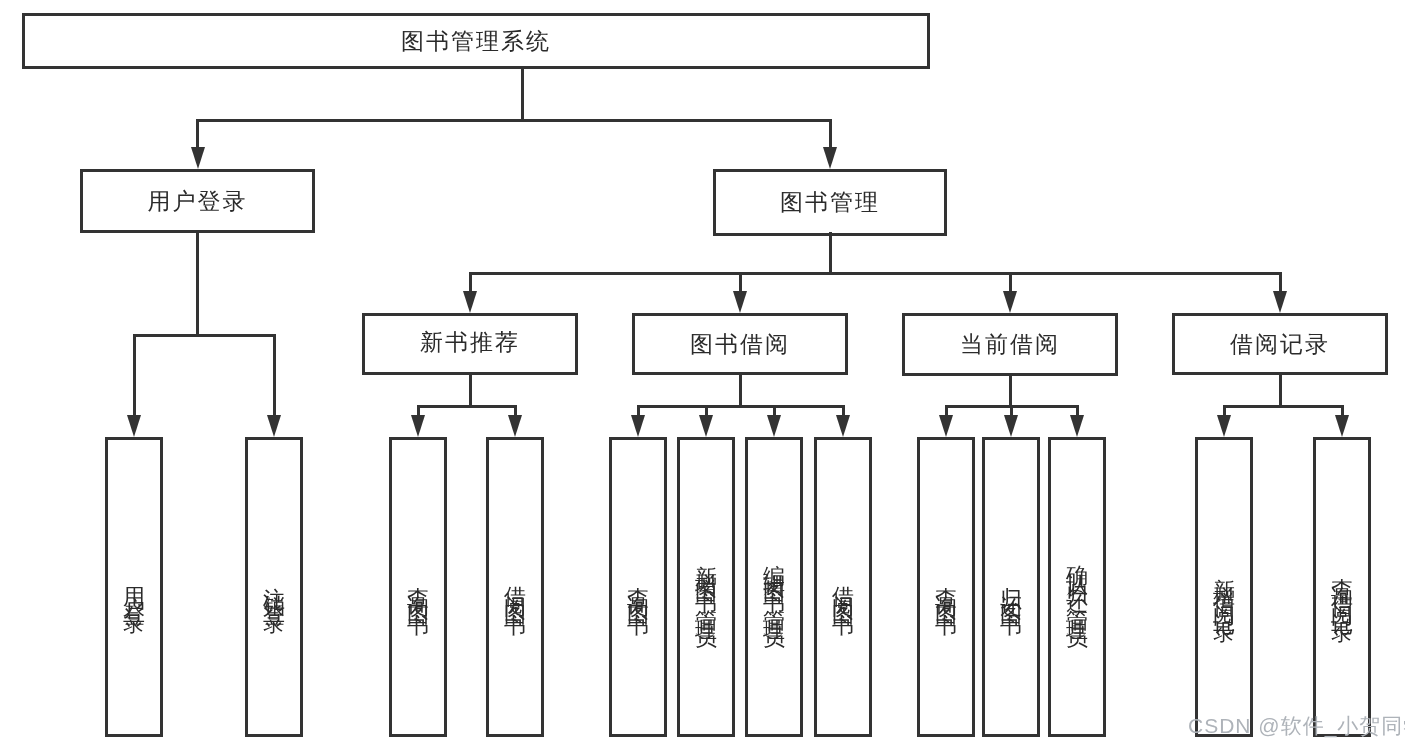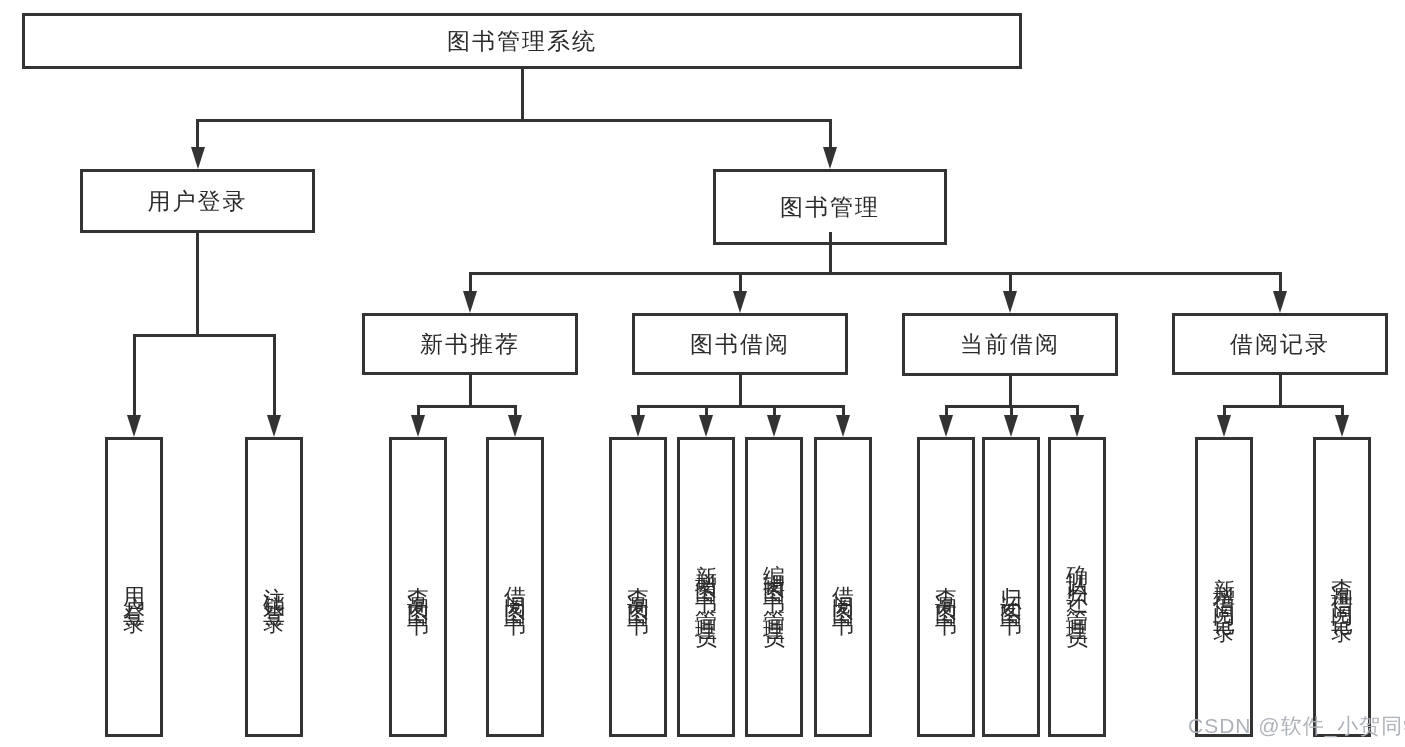--- a/index.html
+++ b/index.html
@@ -53,30 +53,30 @@
     white-space: nowrap;
     color: #aeb3b9;
     z-index: 5;
   }
 </style>
 </head>
 <body>
 
 <div id="canvas" style="--line: #333333; --text: #2b2b2b; background: rgb(255, 255, 255);">
   <span class="watermark" style="color: rgb(174, 179, 185);">CSDN @软件_小贺同学</span>
-<div class="node" style="left: 22px; top: 13px; width: 1000px; height: 56px;">
+<div class="node" style="left: 22px; top: 13px; width: 908px; height: 56px;">
       <span class="node-label">图书管理系统</span>
     </div>
     <div class="node" style="left: 80px; top: 169px; width: 235px; height: 64px;">
       <span class="node-label">用户登录</span>
     </div>
-    <div class="node" style="left: 713px; top: 169px; width: 234px; height: 76px;">
+    <div class="node" style="left: 713px; top: 169px; width: 234px; height: 67px;">
       <span class="node-label">图书管理</span>
     </div>
-    <div class="node" style="left: 362px; top: 313px; width: 216px; height: 62px;">
+    <div class="node" style="left: 362px; top: 313px; width: 216px; height: 62px; font-family: Liberation Mono, monospace;">
       <span class="node-label">新书推荐</span>
     </div>
     <div class="node" style="left: 902px; top: 313px; width: 216px; height: 63px;">
       <span class="node-label">当前借阅</span>
     </div>
     <div class="node" style="left: 632px; top: 313px; width: 216px; height: 62px;">
       <span class="node-label">图书借阅</span>
     </div>
     <div class="node" style="left: 1172px; top: 313px; width: 216px; height: 62px;">
       <span class="node-label">借阅记录</span>

